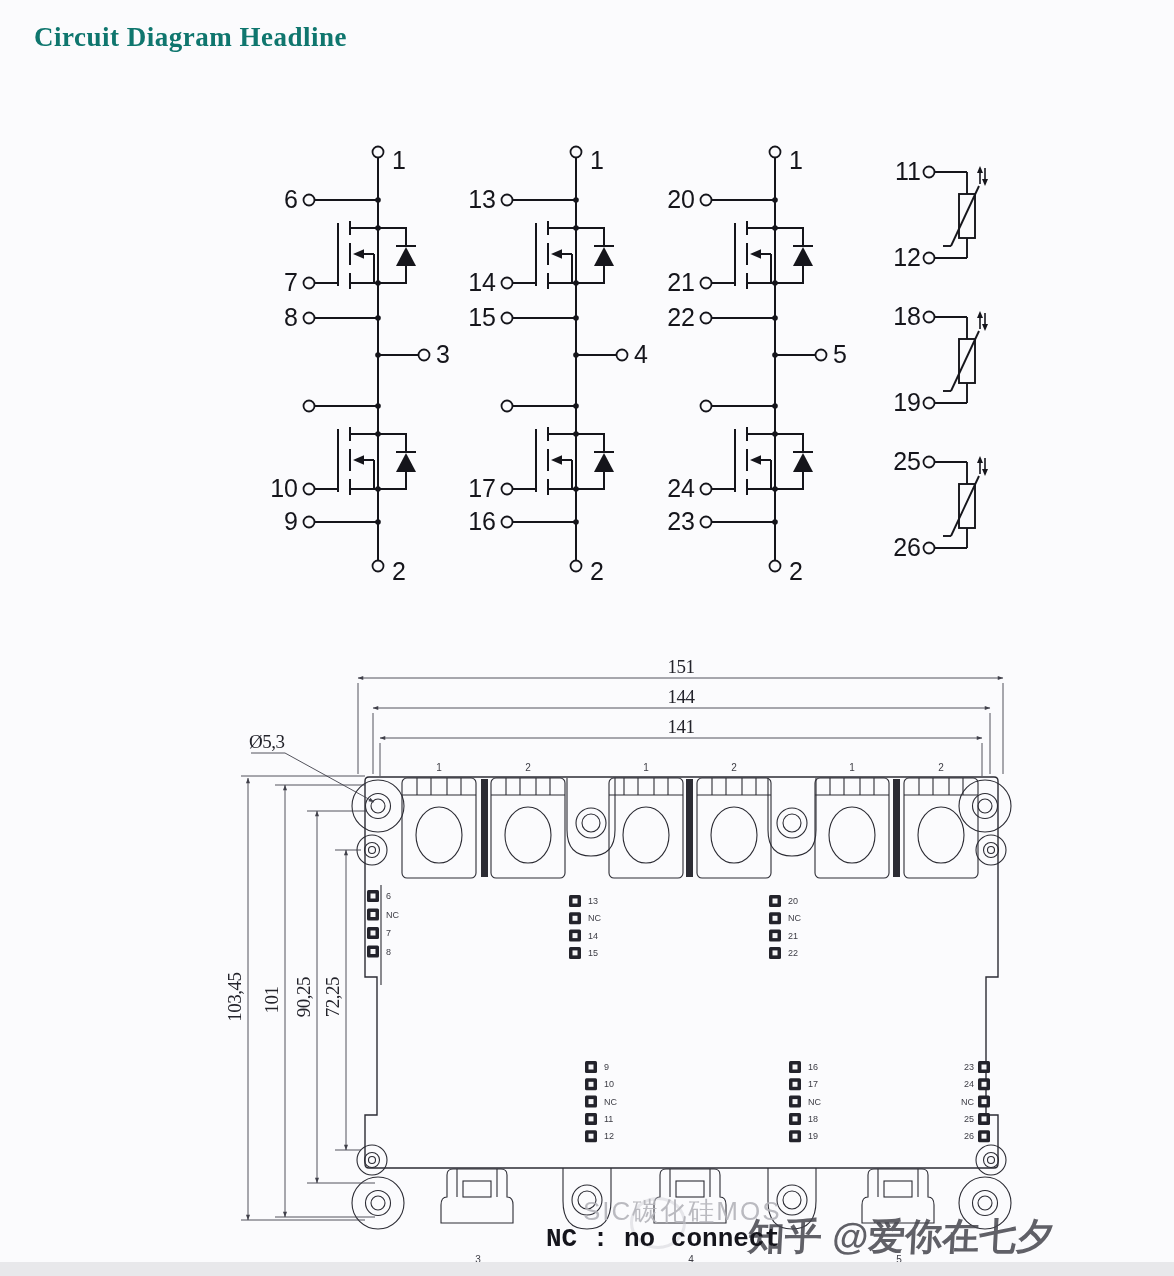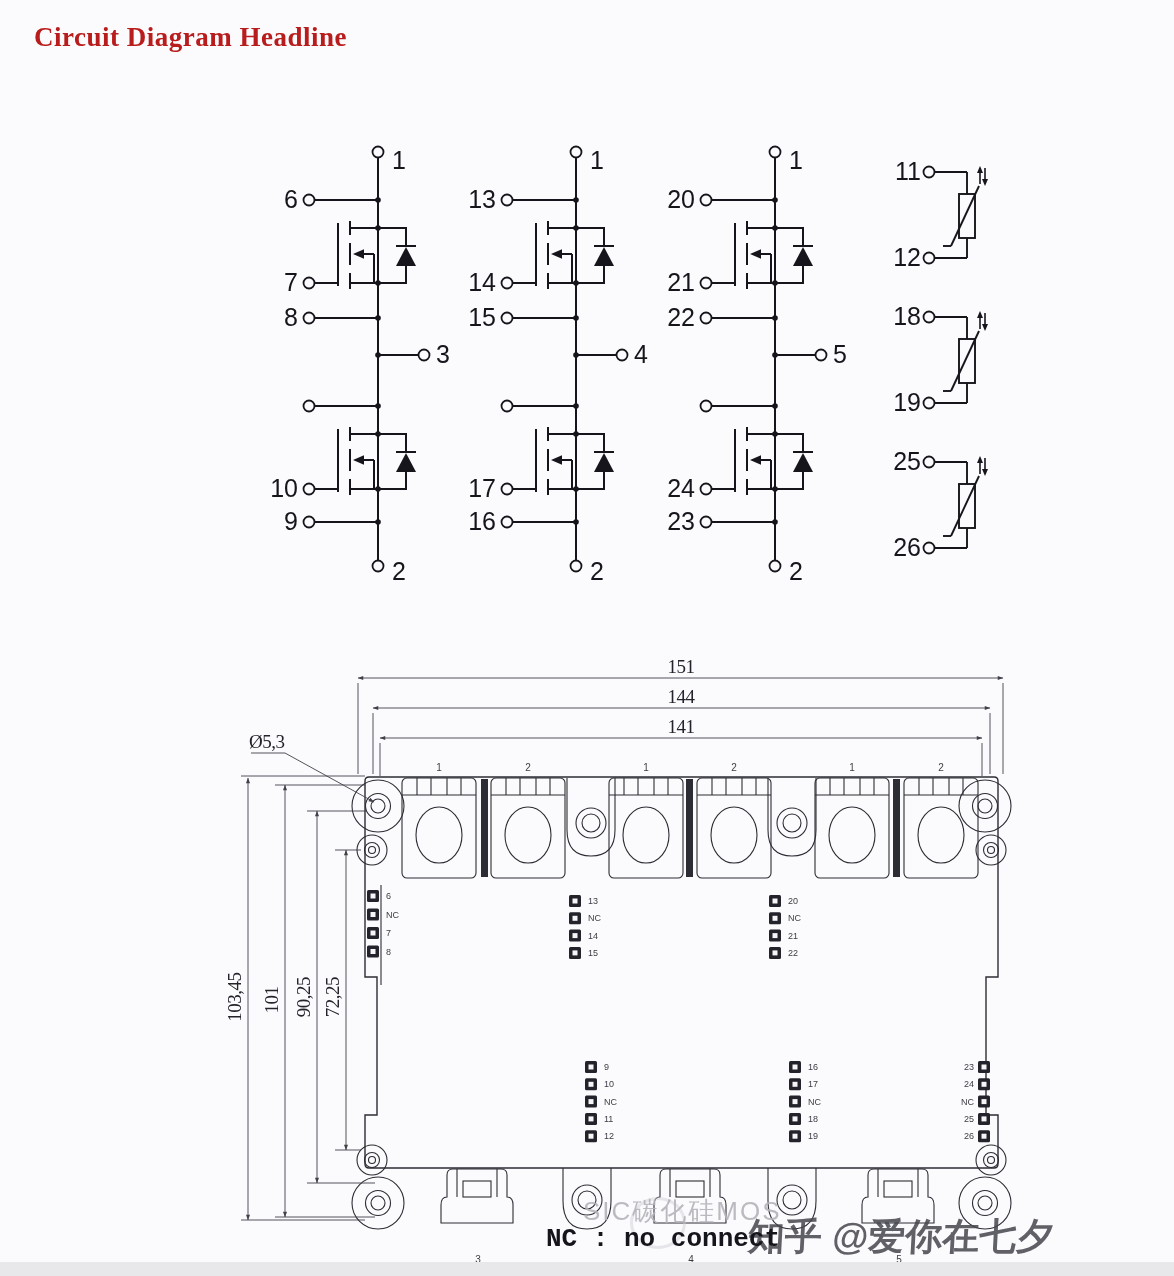--- a/index.html
+++ b/index.html
@@ -1,19 +1,19 @@
 <!DOCTYPE html>
 <html><head>
 <meta charset="utf-8">
 <style>
   html,body{margin:0;padding:0;background:#ffffff}
   .page{position:relative;width:1174px;height:1276px;background:#fbfbfd;overflow:hidden;
         font-family:"Liberation Sans",sans-serif;color:#15151b}
   .title{position:absolute;left:34px;top:22px;font-family:"Liberation Serif",serif;
-         font-weight:700;font-size:27px;letter-spacing:.5px;color:#b91c1c}
+         font-weight:700;font-size:27px;letter-spacing:.5px;color:#0f766e}
   .circuit{position:absolute;top:138px;width:210px;height:455px}
   .therm{position:absolute;left:880px;width:140px;height:112px}
   .circuit svg,.therm svg,.pkg svg{display:block;width:100%;height:100%}
   .cnum{font-family:"Liberation Sans",sans-serif;font-size:25px;fill:#15151b}
   .end{text-anchor:end}
   .pkg{position:absolute;left:215px;top:645px;width:800px;height:620px}
   .ln{fill:none;stroke:#2c2c34;stroke-width:1.1}
   .lnb{fill:none;stroke:#2c2c34;stroke-width:1.4}
   .dim{fill:none;stroke:#40404a;stroke-width:.9}
   .dtxt{font-family:"Liberation Serif",serif;font-size:19px;fill:#23232b;letter-spacing:-.5px}

